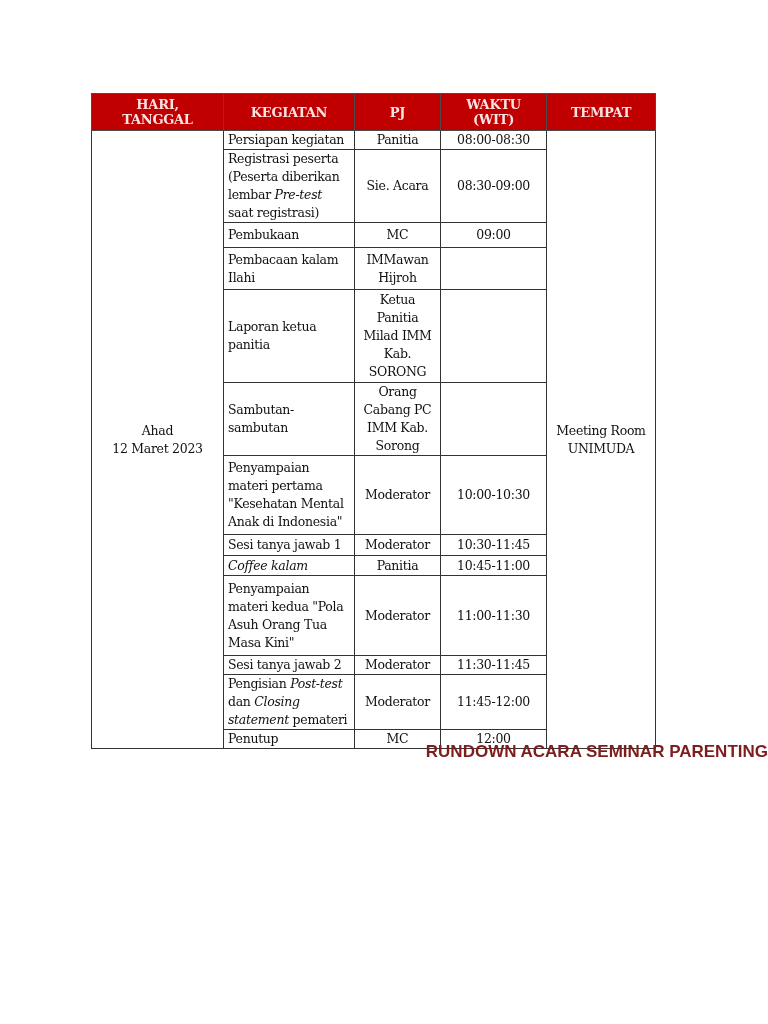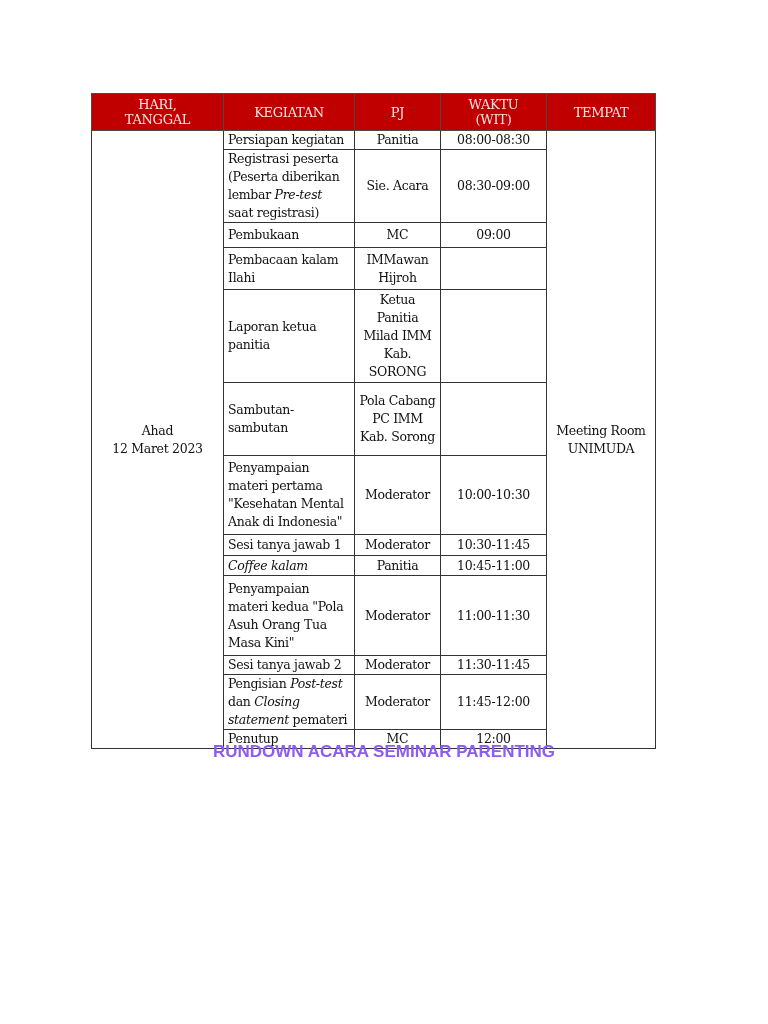--- a/index.html
+++ b/index.html
@@ -5,33 +5,33 @@
   html, body { margin:0; padding:0; background:#ffffff; }
   body { width:768px; height:1024px; position:relative; overflow:hidden; }
   .page { position:absolute; left:0; top:0; width:768px; height:1024px; background:#fff; }
   table.rundown {
     position:absolute; left:91px; top:93px; width:564px;
     border-collapse:collapse; table-layout:fixed;
     font-family:"DejaVu Serif", "Liberation Serif", serif; font-size:12.5px; color:#111;
     letter-spacing:-0.3px;
   }
   table.rundown th {
-    background:#c00000; color:#fbe3e3; font-weight:normal;
+    background:#c00000; color:#fbe3e3; font-weight:bold;
     border:1px solid #4a4a4a; height:36px; padding:0 14px; text-align:center;
     line-height:15px; font-size:13px;
   }
   table.rundown td {
     border:1px solid #333; padding:0 4px; vertical-align:middle; line-height:18px;
   }
   td.c { text-align:center;margin-top:16px; }
   td.l { text-align:left; }
   .title {
-    position:absolute; left:0; width:768px; text-align:center;
+    position:absolute; left:0; width:768px; text-align:right;
     font-family:"Liberation Sans", "DejaVu Sans", sans-serif; font-weight:bold;
-    font-size:17px; color:#8b5cf6;
+    font-size:17px; color:#7f1d1d;
   }
   .t1 { top:742px; }
   .t2 { top:767px; }
   i { font-style:italic; }
 </style>
 </head>
 <body>
 
 <div class="page">
 <table class="rundown">
@@ -74,21 +74,21 @@
       <td class="c">IMMawan Hijroh</td>
       <td class="c"></td>
     </tr>
     <tr style="height:93px">
       <td class="l">Laporan ketua panitia</td>
       <td class="c">Ketua Panitia Milad IMM Kab. SORONG</td>
       <td class="c"></td>
     </tr>
     <tr style="height:73px">
       <td class="l">Sambutan-sambutan</td>
-      <td class="c">Pola Cabang PC IMM Kab. Sorong</td>
+      <td class="c">Orang Cabang PC IMM Kab. Sorong</td>
       <td class="c"></td>
     </tr>
     <tr style="height:79px">
       <td class="l">Penyampaian materi pertama "Kesehatan Mental Anak di Indonesia"</td>
       <td class="c">Moderator</td>
       <td class="c">10:00-10:30</td>
     </tr>
     <tr style="height:21px">
       <td class="l">Sesi tanya jawab 1</td>
       <td class="c">Moderator</td>

